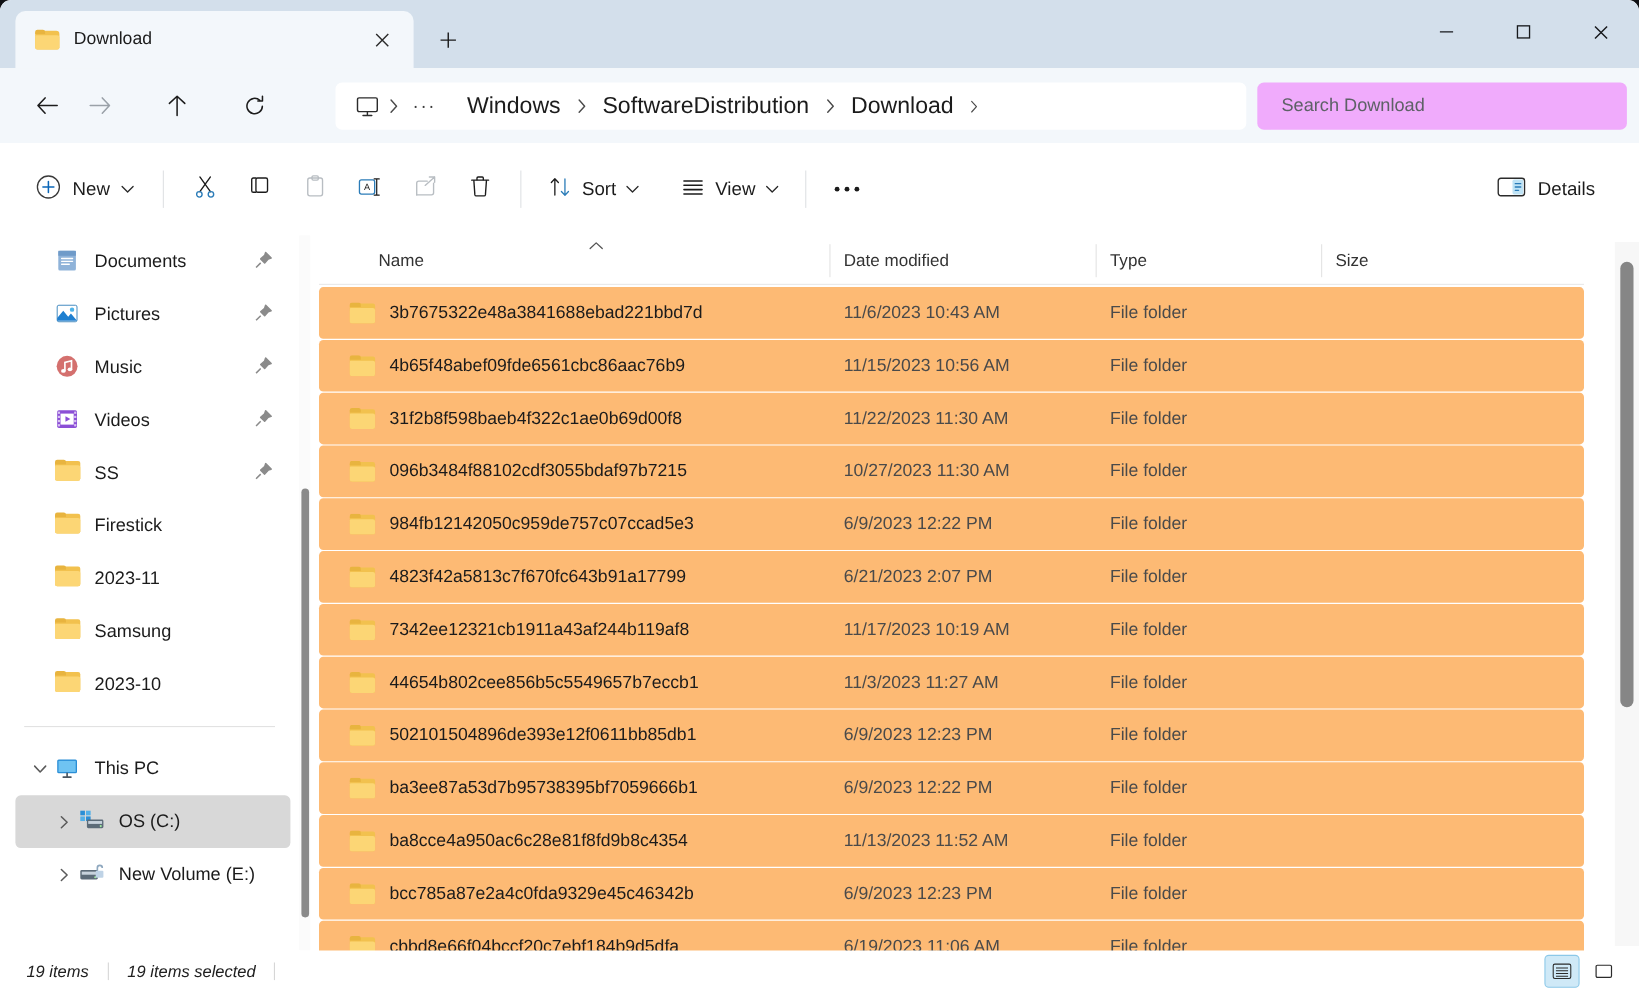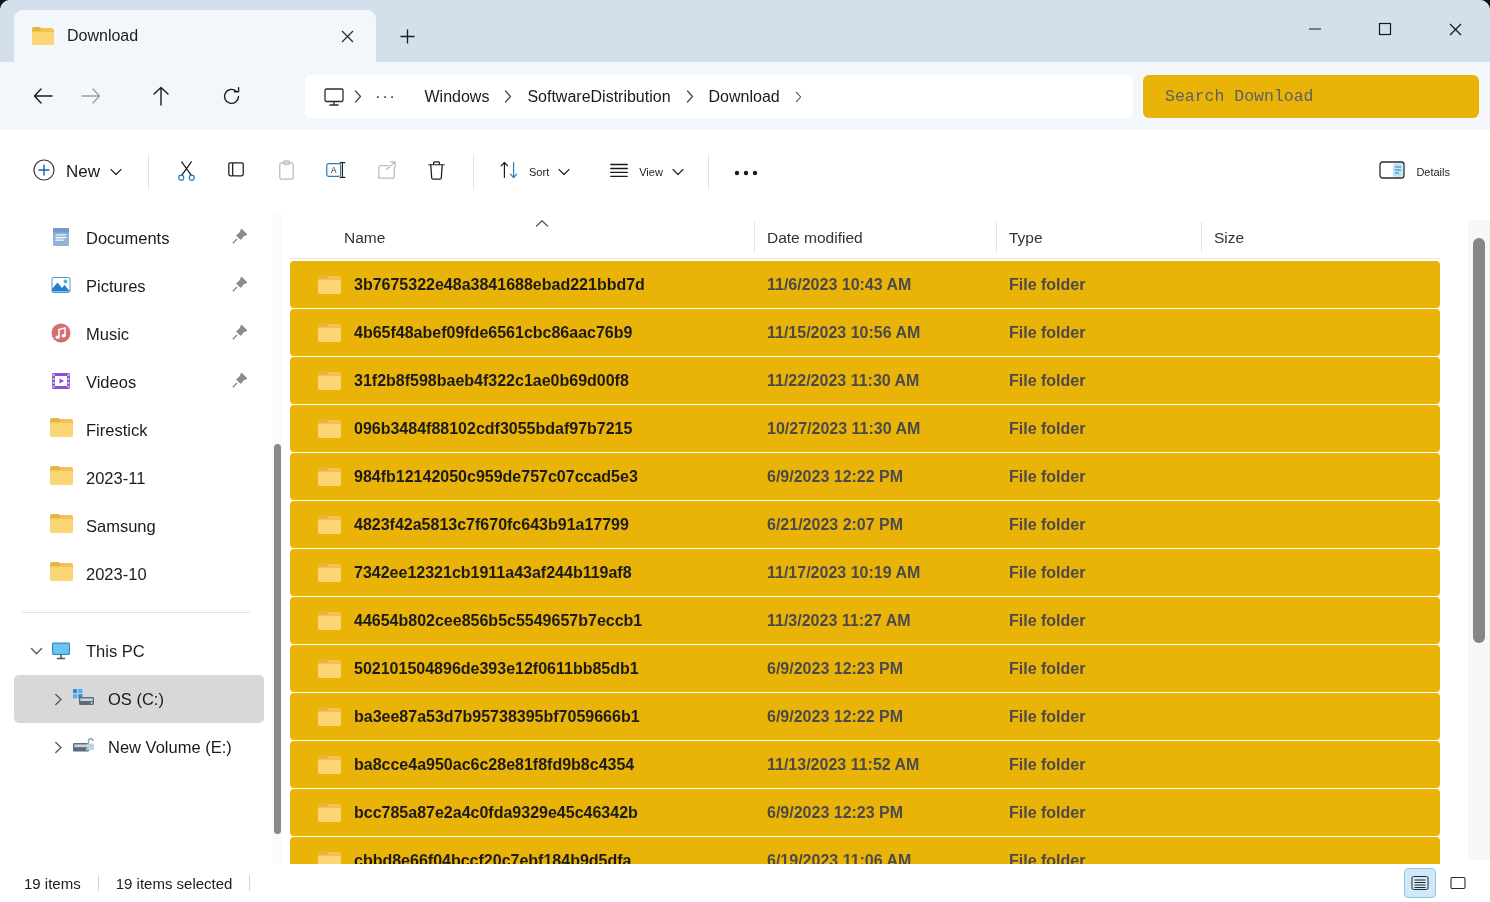--- a/index.html
+++ b/index.html
@@ -102,31 +102,31 @@
   .addressbar {
     position: absolute; left: 305px; top: 75px;
     width: 828px; height: 43px;
     background: #ffffff;
     border-radius: 6px;
     display: flex; align-items: center;
     padding: 0 10px 0 18px;
   }
   .crumb-sep { color: #4a4a4a; padding: 0 9px; display: flex; align-items: center; }
   .crumb {
-    font-size: 16px; color: #1b1b1b;
+    font-size: 21px; color: #1b1b1b;
     padding: 4px 6px; border-radius: 4px; white-space: nowrap;
   }
   .crumb-dots { font-size: 17px; color: #3a3a3a; letter-spacing: 1.5px; padding: 0 4px; }
   .pc-icon { display: flex; align-items: center; color: #2b2b2b; }
 
   .searchbox {
     position: absolute; left: 1143px; top: 75px;
     width: 336px; height: 43px;
-    background: #eab308; border-radius: 6px;
-    display: flex; align-items: center; padding-left: 22px; font-family: Liberation Mono, monospace;
+    background: #f0abfc; border-radius: 6px;
+    display: flex; align-items: center; padding-left: 22px;
   }
   .search-ph { font-size: 16.5px; color: #5d6166; }
 
   
   .cmdbar {
     position: absolute; left: 0; top: 130px;
     width: 1490px; height: 84px;
     background: #ffffff;
     display: flex; align-items: center;
   }
@@ -139,21 +139,21 @@
   .chev { color: #2a2a2a; display: flex; align-items: center; }
   .vsep { width: 1px; height: 34px; background: #dfe1e4; margin: 0 12px; }
   .iconbtn {
     width: 50px; height: 44px; border-radius: 6px;
     display: flex; align-items: center; justify-content: center;
   }
   .textbtn {
     display: flex; align-items: center; gap: 9px;
     height: 44px; padding: 0 12px; border-radius: 6px;
   }
-  .textbtn-label { font-size: 11px; color: #1b1b1b; }
+  .textbtn-label { font-size: 17px; color: #1b1b1b; }
   .detailsbtn {
     position: absolute; right: 28px; top: 20px;
     display: flex; align-items: center; gap: 11px;
     height: 44px; padding: 0 12px; border-radius: 6px;
   }
 
   
   .content {
     position: absolute; left: 0; top: 214px;
     width: 1276px; height: 650px;
@@ -235,21 +235,21 @@
     position: absolute; left: 0; top: 44px; width: 1150px; height: 1px;
     background: #e8e8e8;
   }
 
   .rows { position: absolute; left: 0; top: 47px; width: 1150px; }
   .row {
     height: 47px;
     display: flex; align-items: center;
     margin-bottom: 1px;
   }
-  .row.sel { background: #eab308; border-radius: 4px; font-weight: bold; }
+  .row.sel { background: #fdba74; border-radius: 4px; }
   .cell { font-size: 16px; color: #1b1b1b; white-space: nowrap; overflow: hidden; }
   .cell.c-name { width: 465px; display: flex; align-items: center; padding-left: 28px; }
   .cell.c-name .nm { margin-left: 13px; }
   .cell.c-date { width: 242px; padding-left: 12px; color: #4a4a4a; }
   .cell.c-type { width: 205px; padding-left: 12px; color: #4a4a4a; }
   .cell.c-size { width: 138px; padding-left: 12px; }
 
   .list-scroll {
     position: absolute; right: 0; top: 6px;
     width: 22px; height: 640px;
@@ -262,21 +262,21 @@
   }
 
   
   .statusbar {
     position: absolute; left: 0; top: 864px;
     width: 1490px; height: 38px;
     background: #ffffff;
     border-radius: 0 0 10px 10px;
     display: flex; align-items: center;
   }
-  .status-text { font-size: 15px; color: #202020; }
+  .status-text { font-size: 15px; color: #202020; font-style: italic; }
   .status-1 { margin-left: 24px; }
   .status-sep { width: 1px; height: 16px; background: #d6d6d6; margin: 0 17px; }
   .viewtoggles {
     position: absolute; right: 16px; top: 4px;
     display: flex; align-items: center; gap: 6px;
   }
   .vt {
     width: 32px; height: 30px; border-radius: 4px;
     display: flex; align-items: center; justify-content: center;
     color: #1b1b1b;
@@ -595,20 +595,31 @@
           </svg>
         </span>
         <span class="nav-label">Videos</span>
         <span class="pin">
           <svg width="17" height="17" viewBox="0 0 17 17">
               <path d="M10.5 1.5 L15.5 6.5 L12.8 7.4 L9.6 11 L6 7.4 L9.6 4.2 Z M6 11 L1.8 15.2" stroke="currentColor" stroke-width="1.4" fill="currentColor" stroke-linejoin="round"></path>
             </svg>
         </span>
       </div>
 
+      <div class="nav-item">
+        <span class="nav-icon">
+          <span class="folder-ic"><span class="back"></span><span class="tabtop"></span><span class="front"></span></span>
+        </span>
+        <span class="nav-label">SS</span>
+        <span class="pin">
+          <svg width="17" height="17" viewBox="0 0 17 17">
+              <path d="M10.5 1.5 L15.5 6.5 L12.8 7.4 L9.6 11 L6 7.4 L9.6 4.2 Z M6 11 L1.8 15.2" stroke="currentColor" stroke-width="1.4" fill="currentColor" stroke-linejoin="round"></path>
+            </svg>
+        </span>
+      </div>
 
       <div class="nav-item">
         <span class="nav-icon">
           <span class="folder-ic"><span class="back"></span><span class="tabtop"></span><span class="front"></span></span>
         </span>
         <span class="nav-label">Firestick</span>
       </div>
 
       <div class="nav-item">
         <span class="nav-icon">

